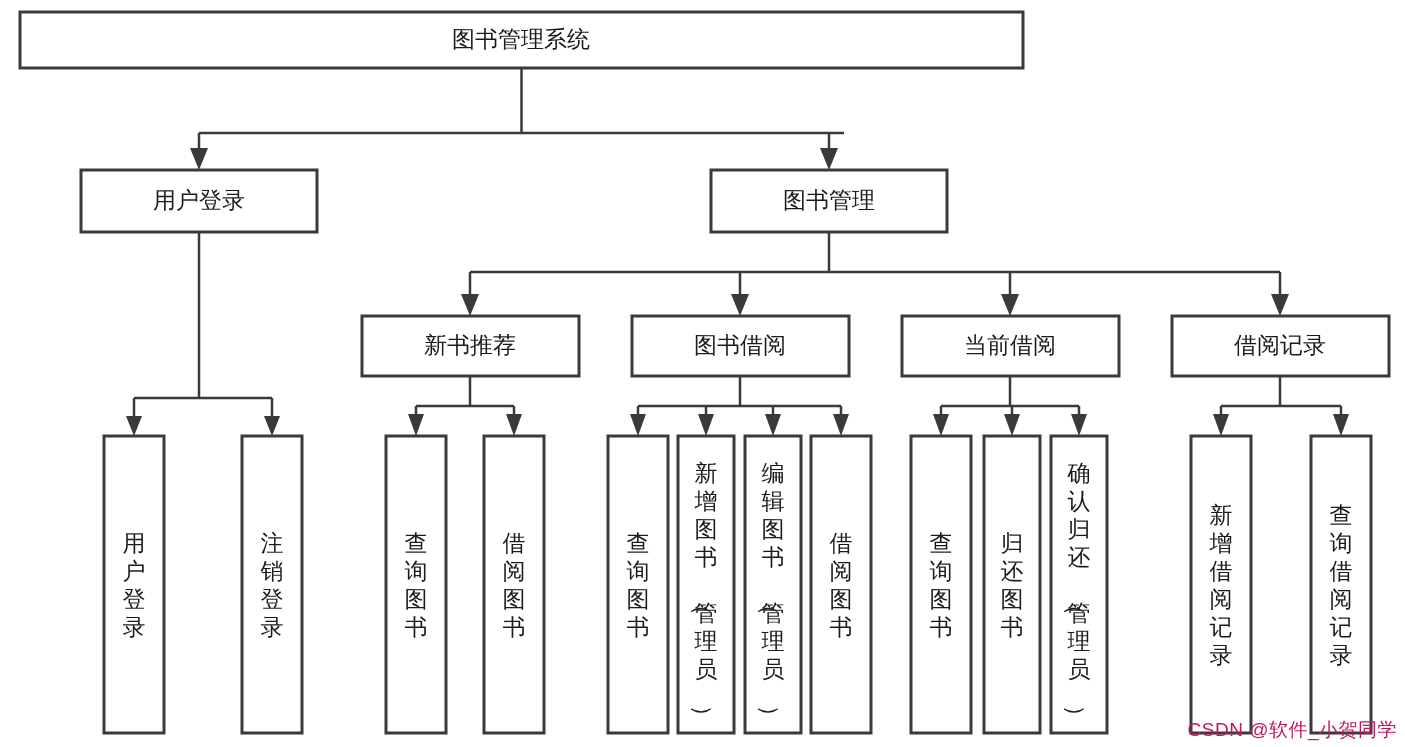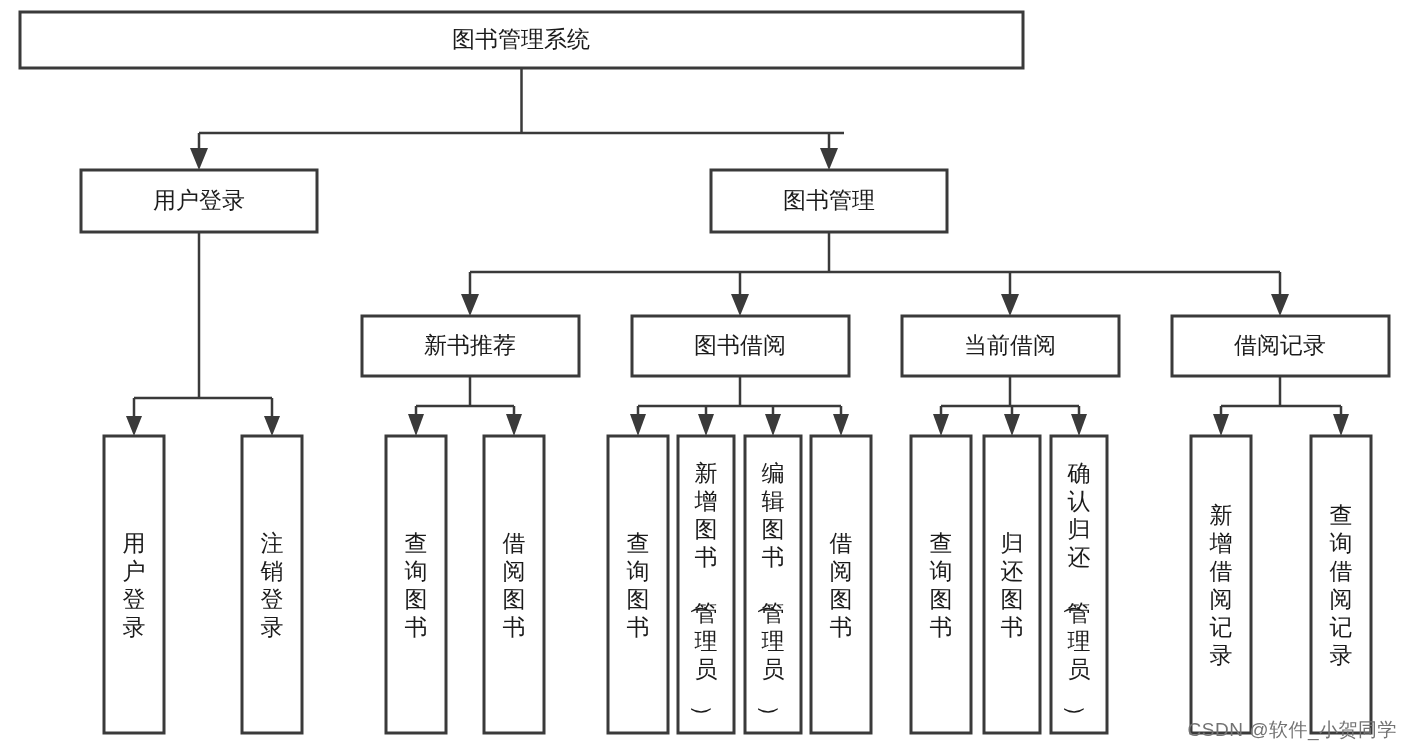--- a/index.html
+++ b/index.html
@@ -23,21 +23,21 @@
   }
   .leaf-label{
     fill:#1b1b1b;
     font-family:"Liberation Sans","DejaVu Sans",sans-serif;
     font-size:23px;
     text-anchor:middle;
   }
   .watermark{
     position:absolute;
     right:8px;bottom:4px;
-    color:#737373;
+    color:#be185d;
     font-size:19px;
     font-family:"Liberation Sans","DejaVu Sans",sans-serif;
     letter-spacing:0.5px;
     white-space:nowrap;
     user-select:none;
   }
 </style>
 </head>
 <body>
 

